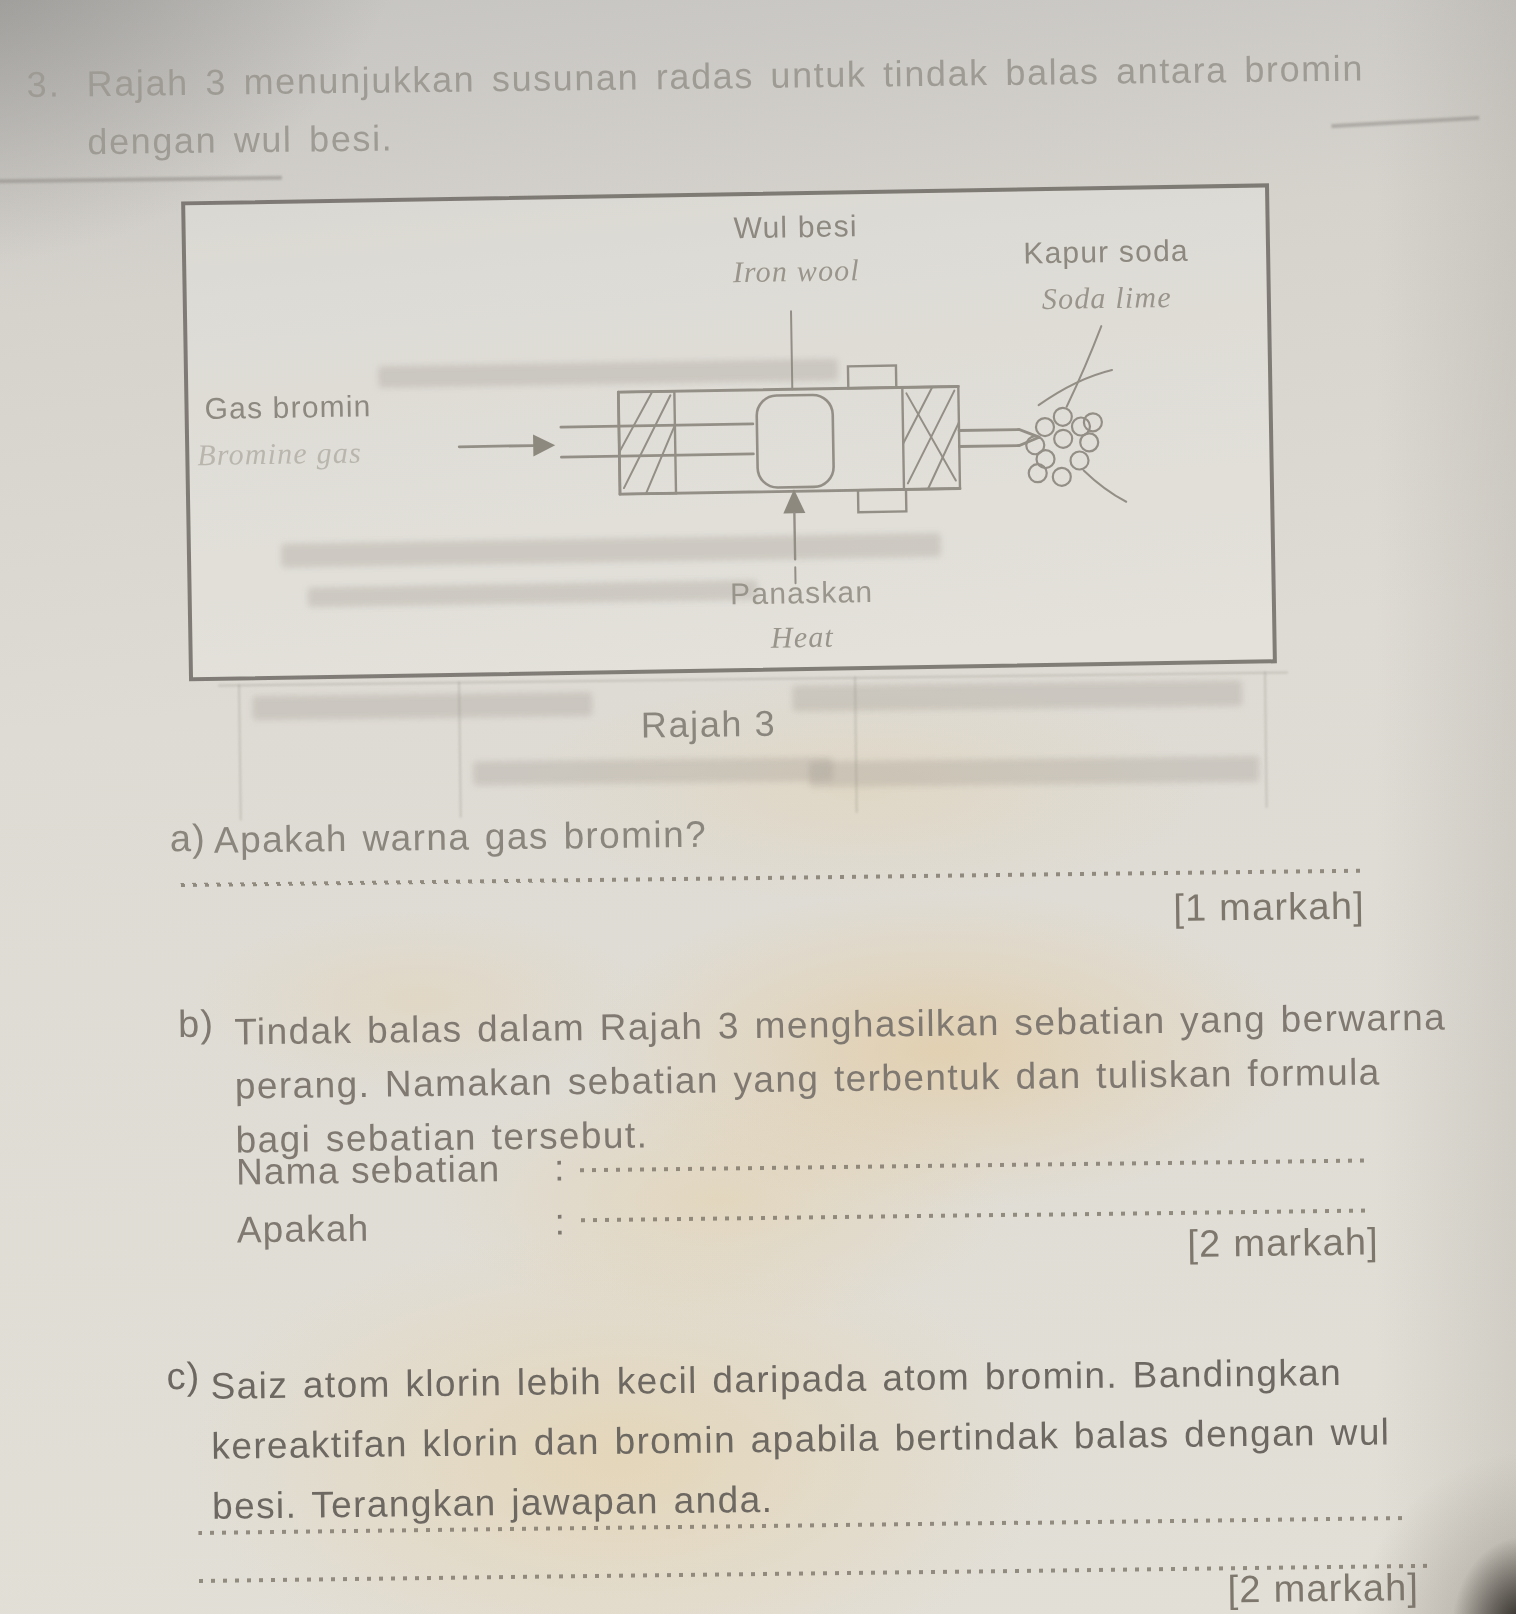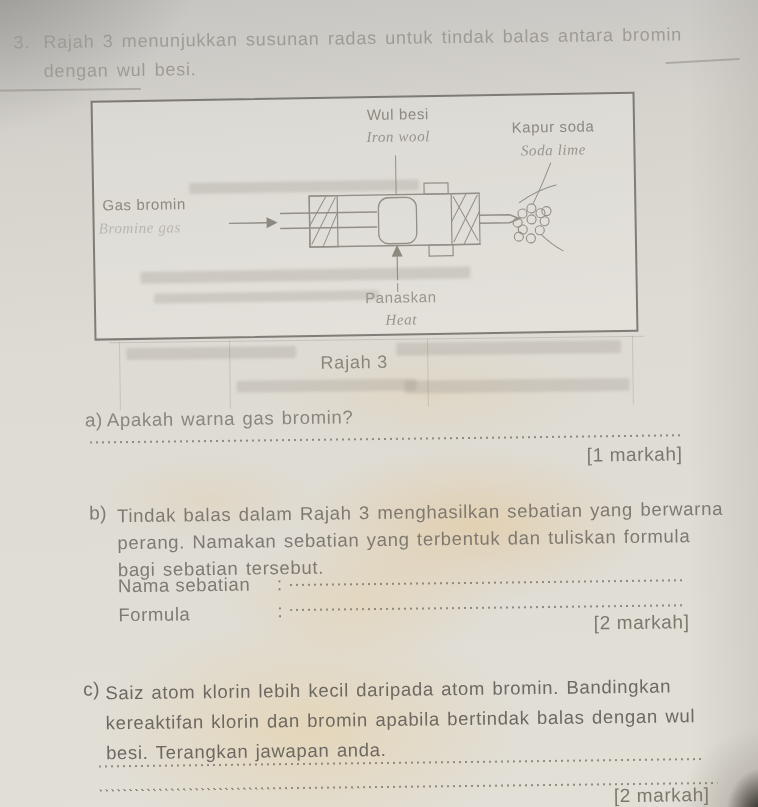--- a/index.html
+++ b/index.html
@@ -200,21 +200,21 @@
 
     <div class="qlabel" id="qb-label">b)</div>
     <div class="qlines" id="qb-lines">
       <div>Tindak balas dalam Rajah 3 menghasilkan sebatian yang berwarna</div>
       <div>perang. Namakan sebatian yang terbentuk dan tuliskan formula</div>
       <div>bagi sebatian tersebut.</div>
     </div>
     <div id="qb-f1">Nama sebatian</div>
     <div id="qb-c1">:</div>
     <div class="dots" id="qb-dots1"></div>
-    <div id="qb-f2">Formula</div>
+    <div id="qb-f2">Apakah</div>
     <div id="qb-c2">:</div>
     <div class="dots" id="qb-dots2"></div>
     <div class="marks" id="qb-marks">[2 markah]</div>
 
     <div class="qlabel" id="qc-label">c)</div>
     <div class="qlines" id="qc-lines">
       <div>Saiz atom klorin lebih kecil daripada atom bromin. Bandingkan</div>
       <div>kereaktifan klorin dan bromin apabila bertindak balas dengan wul</div>
       <div>besi. Terangkan jawapan anda.</div>
     </div>

